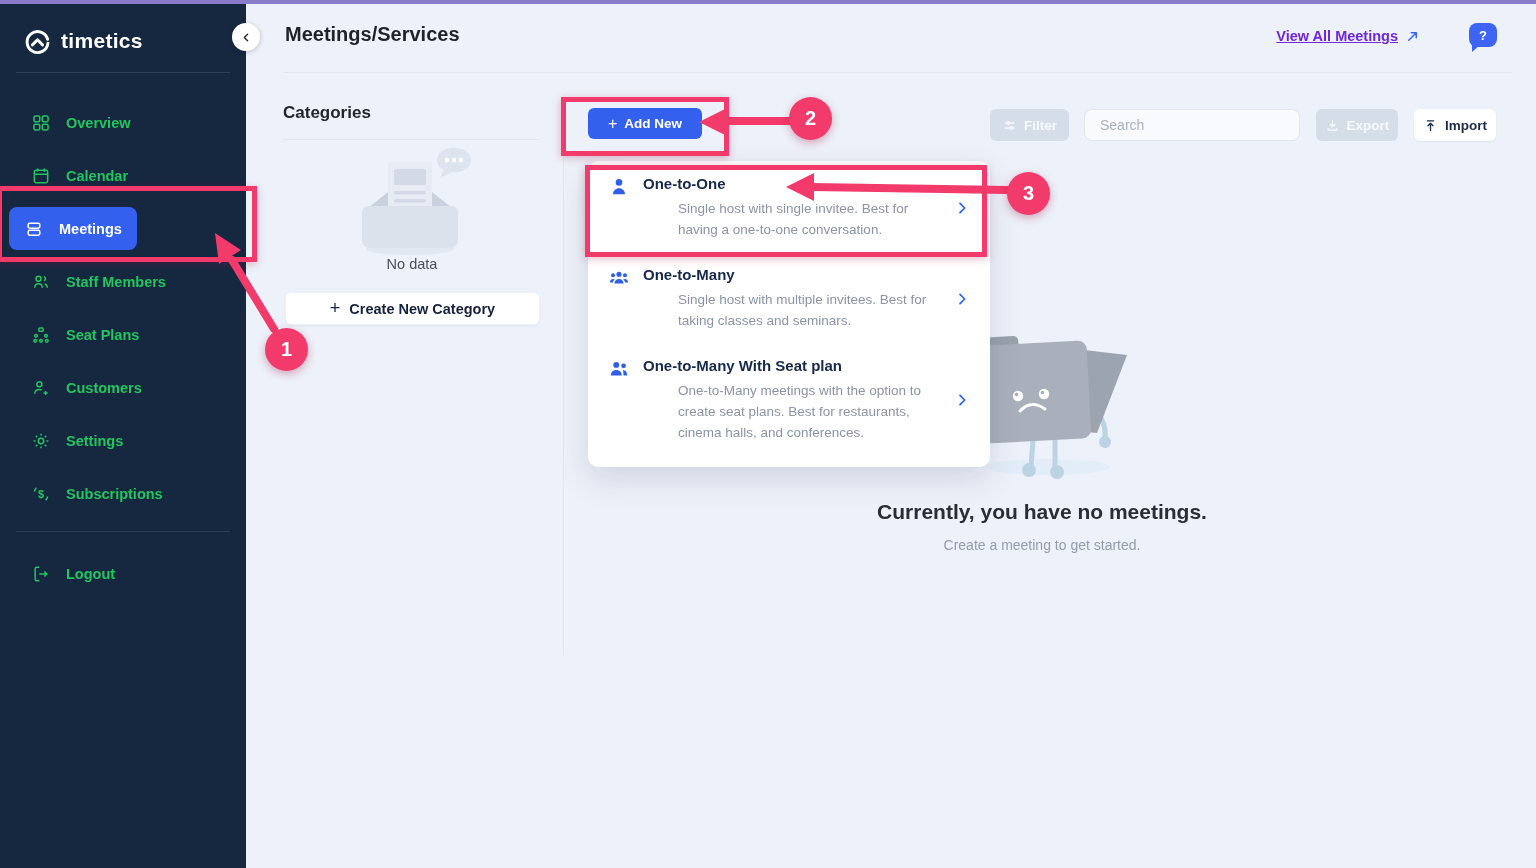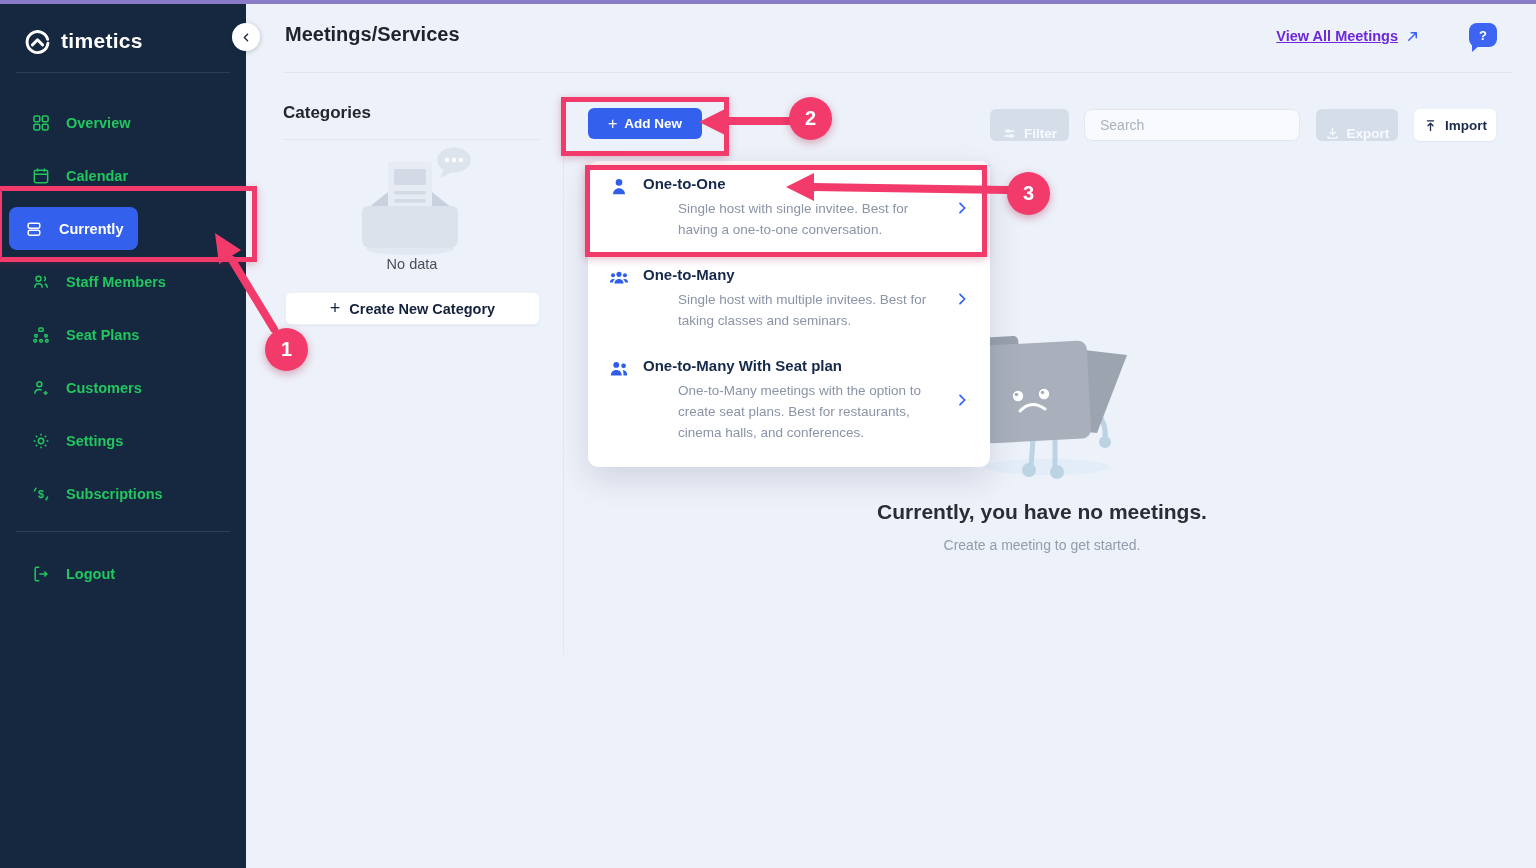--- a/index.html
+++ b/index.html
@@ -40,21 +40,21 @@
   .cat-divider { position:absolute; left:283px; width:257px; top:139px; height:1px; background:#E1E6EF; }
   .col-divider { position:absolute; left:563px; top:95px; width:1px; height:560px; background:#E1E6EF; }
   .nodata-illu { position:absolute; left:332px; top:146px; }
   .nodata-label { position:absolute; left:283px; width:258px; top:256px; text-align:center; font-size:14.5px; color:#4A4F57; }
   .create-cat-btn { position:absolute; left:285px; top:292px; width:255px; height:33px; background:#FFFFFF; border:1px solid #EDF0F6; border-radius:6px; display:flex; align-items:center; justify-content:center; gap:9px; font-size:14.5px; font-weight:700; color:#14213D; cursor:pointer; box-shadow:0 1px 2px rgba(25,40,70,.05); }
   .create-cat-btn .plus { font-size:18px; font-weight:400; color:#14213D; }
 
   
   .add-new-btn { position:absolute; left:588px; top:108px; width:114px; height:31px; background:#3361EE; border-radius:6px; color:#fff; display:flex; align-items:center; justify-content:center; gap:7px; font-size:13.5px; font-weight:700; cursor:pointer; }
   .add-new-btn .plus { font-size:16px; font-weight:400; }
-  .btn-muted { position:absolute; top:109px; height:32px; background:#D5DDE9; border-radius:6px; color:#F7FAFF; display:flex; align-items:flex-end; justify-content:center; gap:7px; font-size:13.5px; font-weight:700; cursor:default; }
+  .btn-muted { position:absolute; top:109px; height:32px; background:#D5DDE9; border-radius:6px; color:#F7FAFF; display:flex; align-items:center; justify-content:center; gap:7px; font-size:13.5px; font-weight:700; cursor:default; }
   .filter-btn { left:990px; width:79px; }
   .export-btn { left:1316px; width:82px; }
   .import-btn { position:absolute; left:1414px; top:109px; width:82px; height:32px; background:#FFFFFF; border-radius:6px; color:#1B2B4B; display:flex; align-items:center; justify-content:center; gap:7px; font-size:13.5px; font-weight:700; cursor:pointer; box-shadow:0 1px 2px rgba(25,40,70,.06); }
   .search-box { position:absolute; left:1084px; top:109px; width:216px; height:32px; background:#F8FAFD; border:1px solid #E2E7EF; border-radius:8px; display:flex; align-items:center; padding:0 12px 0 15px;gap:8px; }
   .search-box input { flex:1; border:none; outline:none; background:transparent; font-size:14px; color:#3A4254; font-family:"Liberation Sans", sans-serif; }
   .search-box input::placeholder { color:#A9B2C0; }
 
   
   .type-card { position:absolute; left:588px; top:161px; width:402px; height:306px; background:#FFFFFF; border-radius:10px; box-shadow:0 12px 32px rgba(30,45,80,.14); z-index:10; padding:1px 0; }
   .type-item { display:flex; align-items:flex-start; padding:13px 16px 13px 20px; cursor:pointer; position:relative; }
@@ -119,21 +119,21 @@
         <span>Calendar</span>
       </div>
       <div class="nav-wrap-active">
         <div class="nav-item active">
           <span class="ic">
             <svg viewBox="0 0 24 24" width="20" height="20" fill="none" stroke="currentColor" stroke-width="1.8">
               <rect x="5" y="5" width="14" height="6" rx="2"></rect>
                 <rect x="5" y="13.5" width="14" height="6" rx="2"></rect>
             </svg>
             </span>
-          <span>Currently</span>
+          <span>Meetings</span>
         </div>
       </div>
       <div class="nav-item">
         <span class="ic">
           <svg viewBox="0 0 24 24" width="20" height="20" fill="none" stroke="currentColor" stroke-width="1.8">
             <circle cx="9" cy="8" r="3"></circle>
               <path d="M4.5 19c0-3 2-5 4.5-5s4.5 2 4.5 5"></path>
             <path d="M15.5 5.6a2.6 2.6 0 0 1 0 5"></path>
               <path d="M16.5 14.3c1.8.5 3 2.2 3 4.7"></path>
           </svg>

